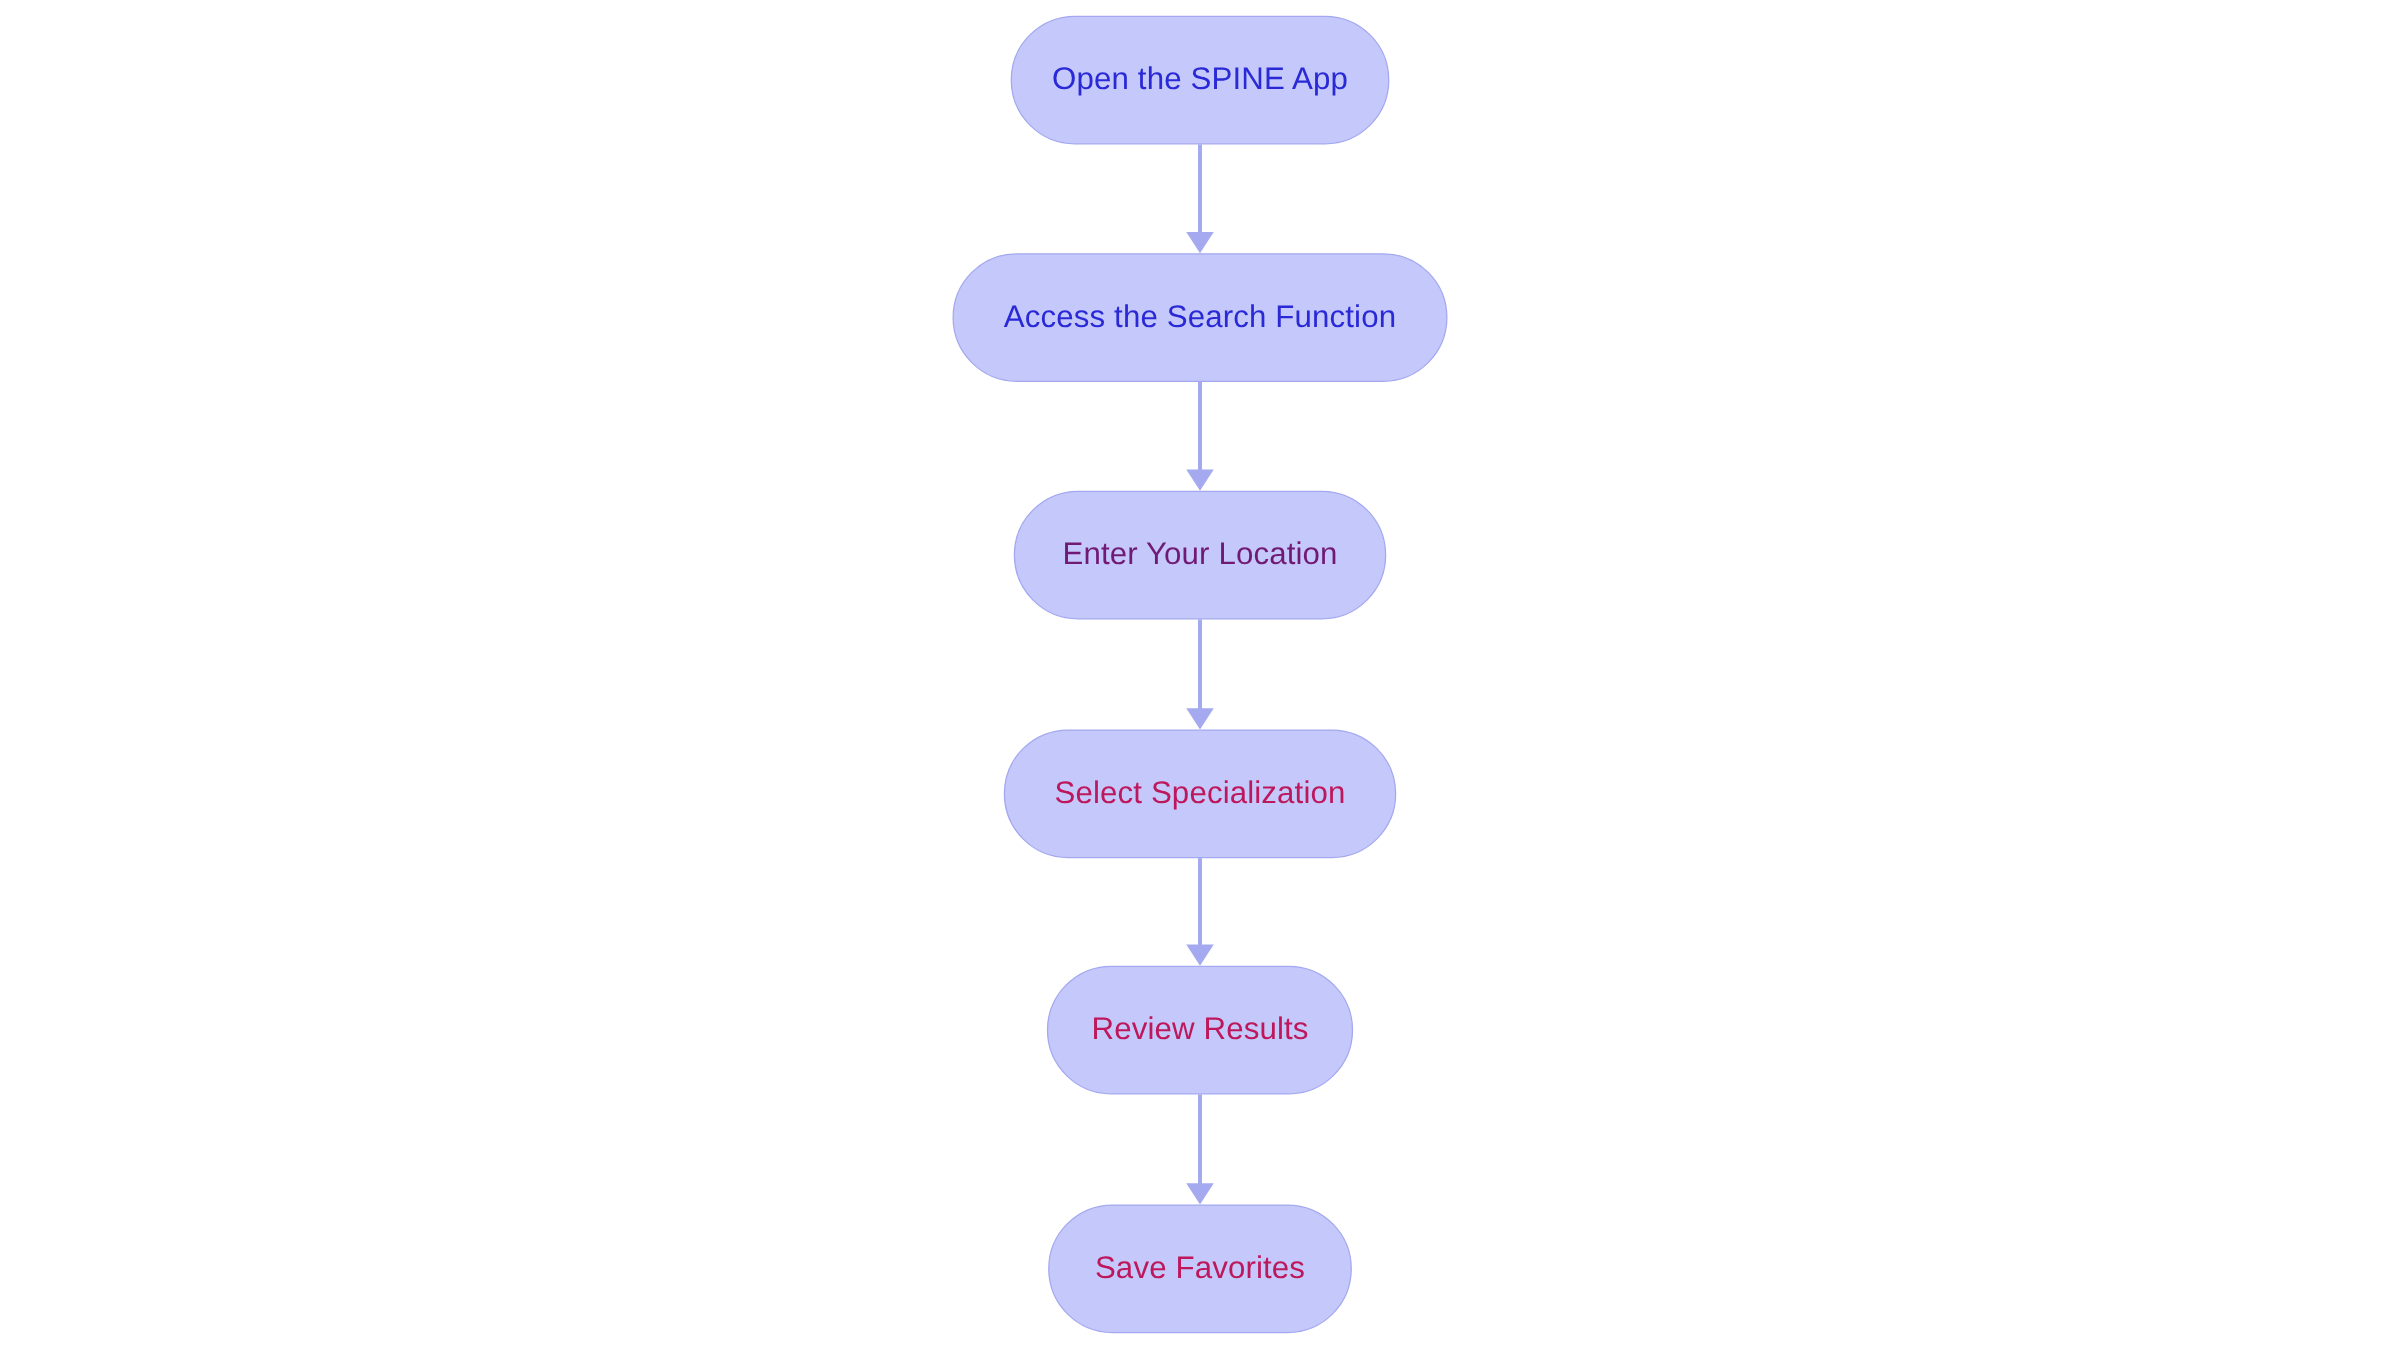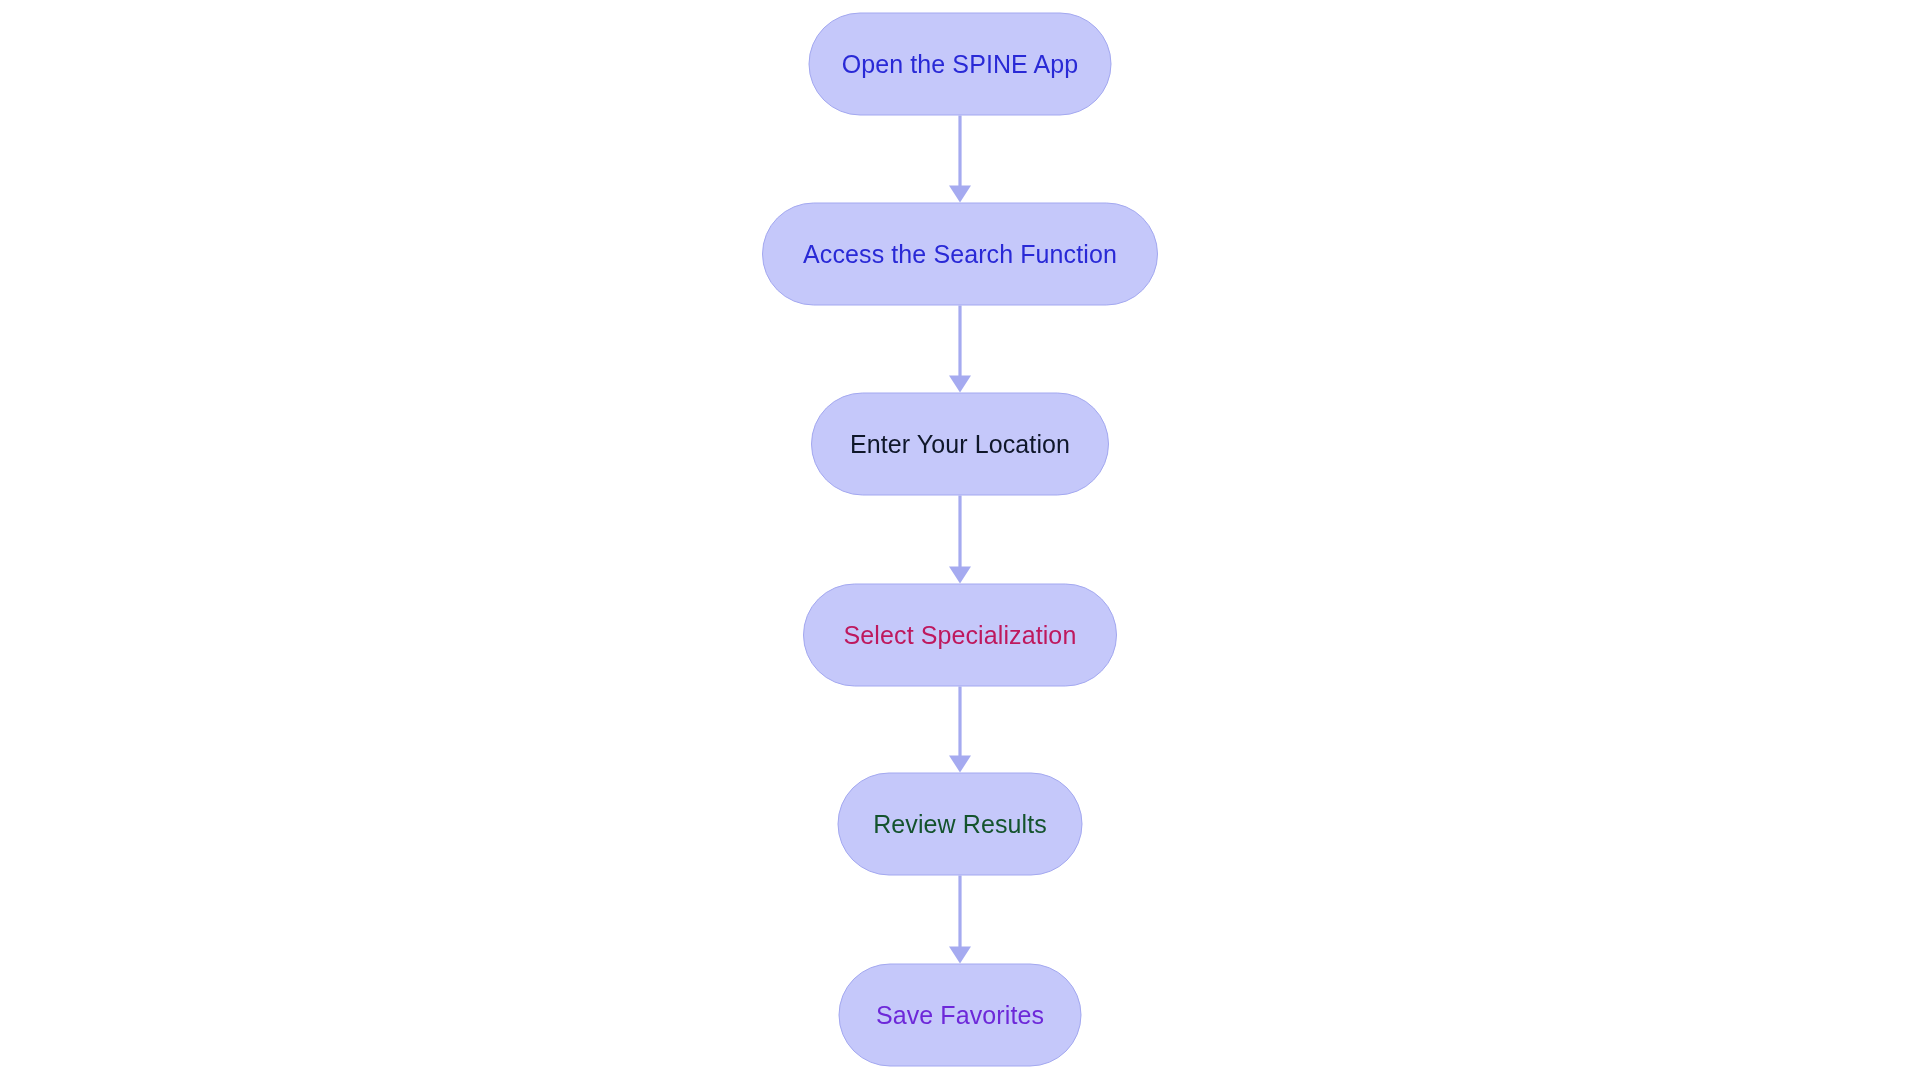--- a/index.html
+++ b/index.html
@@ -85,26 +85,26 @@
     </svg>
 
   <div id="node-layer">
       <div class="node" style="left: 960px; top: 64px; width: 303px; height: 103px; background: rgb(197, 200, 250); border-color: rgb(163, 168, 240);">
         <span class="node-label" style="color: rgb(41, 41, 214);">Open the SPINE App</span>
       </div>
       <div class="node" style="left: 960px; top: 254px; width: 396px; height: 103px; background: rgb(197, 200, 250); border-color: rgb(163, 168, 240);">
         <span class="node-label" style="color: rgb(41, 41, 214); text-align: right;">Access the Search Function</span>
       </div>
       <div class="node" style="left: 960px; top: 444px; width: 298px; height: 103px; background: rgb(197, 200, 250); border-color: rgb(163, 168, 240);">
-        <span class="node-label" style="color: #0f172a;">Enter Your Location</span>
+        <span class="node-label" style="color: #701a75;">Enter Your Location</span>
       </div>
       <div class="node" style="left: 960px; top: 635px; width: 314px; height: 103px; background: rgb(197, 200, 250); border-color: rgb(163, 168, 240);">
         <span class="node-label" style="color: #be185d;">Select Specialization</span>
       </div>
       <div class="node" style="left: 960px; top: 824px; width: 245px; height: 103px; background: rgb(197, 200, 250); border-color: rgb(163, 168, 240);">
-        <span class="node-label" style="color: #14532d;">Review Results</span>
+        <span class="node-label" style="color: #be185d;">Review Results</span>
       </div>
       <div class="node" style="left: 960px; top: 1015px; width: 243px; height: 103px; background: rgb(197, 200, 250); border-color: rgb(163, 168, 240);">
-        <span class="node-label" style="color: #6d28d9;">Save Favorites</span>
+        <span class="node-label" style="color: #be185d;">Save Favorites</span>
       </div>
     </div>
 
 </div>
 
 </body></html>

